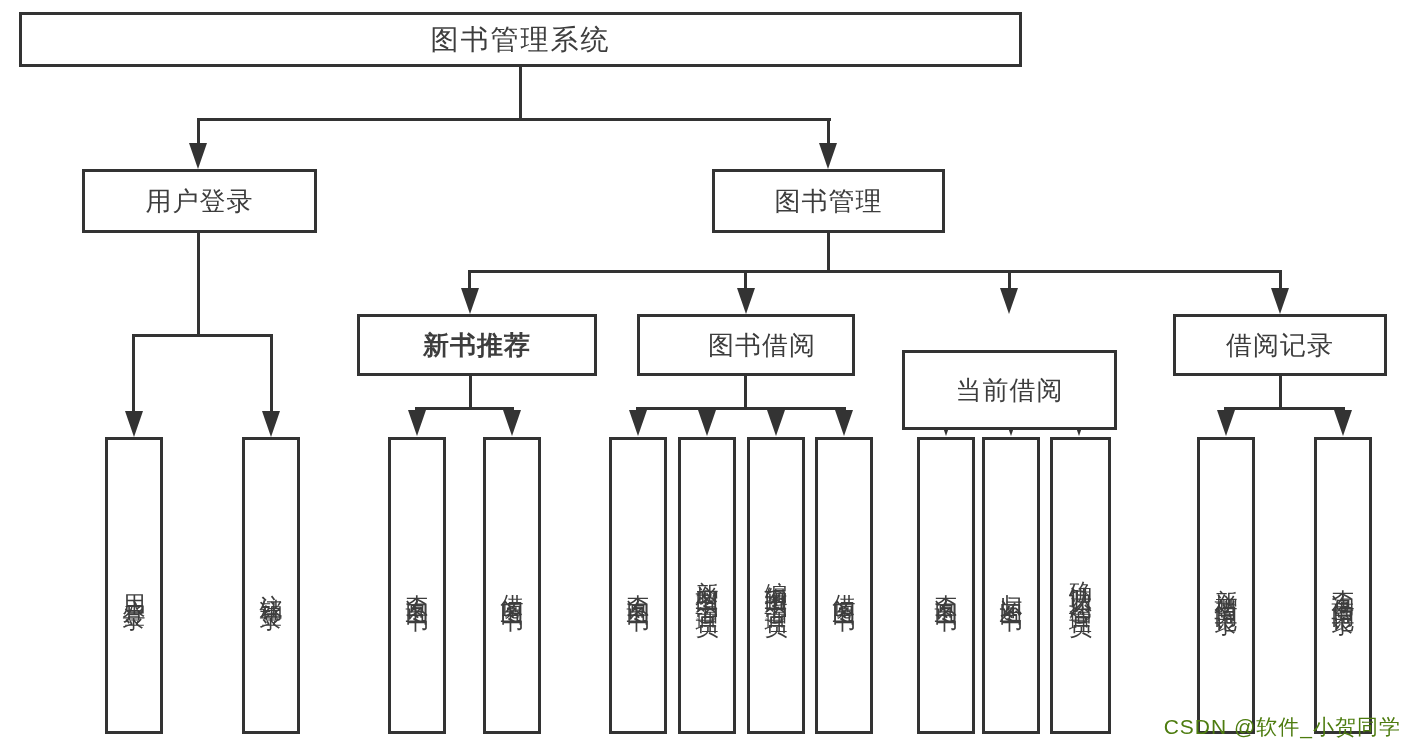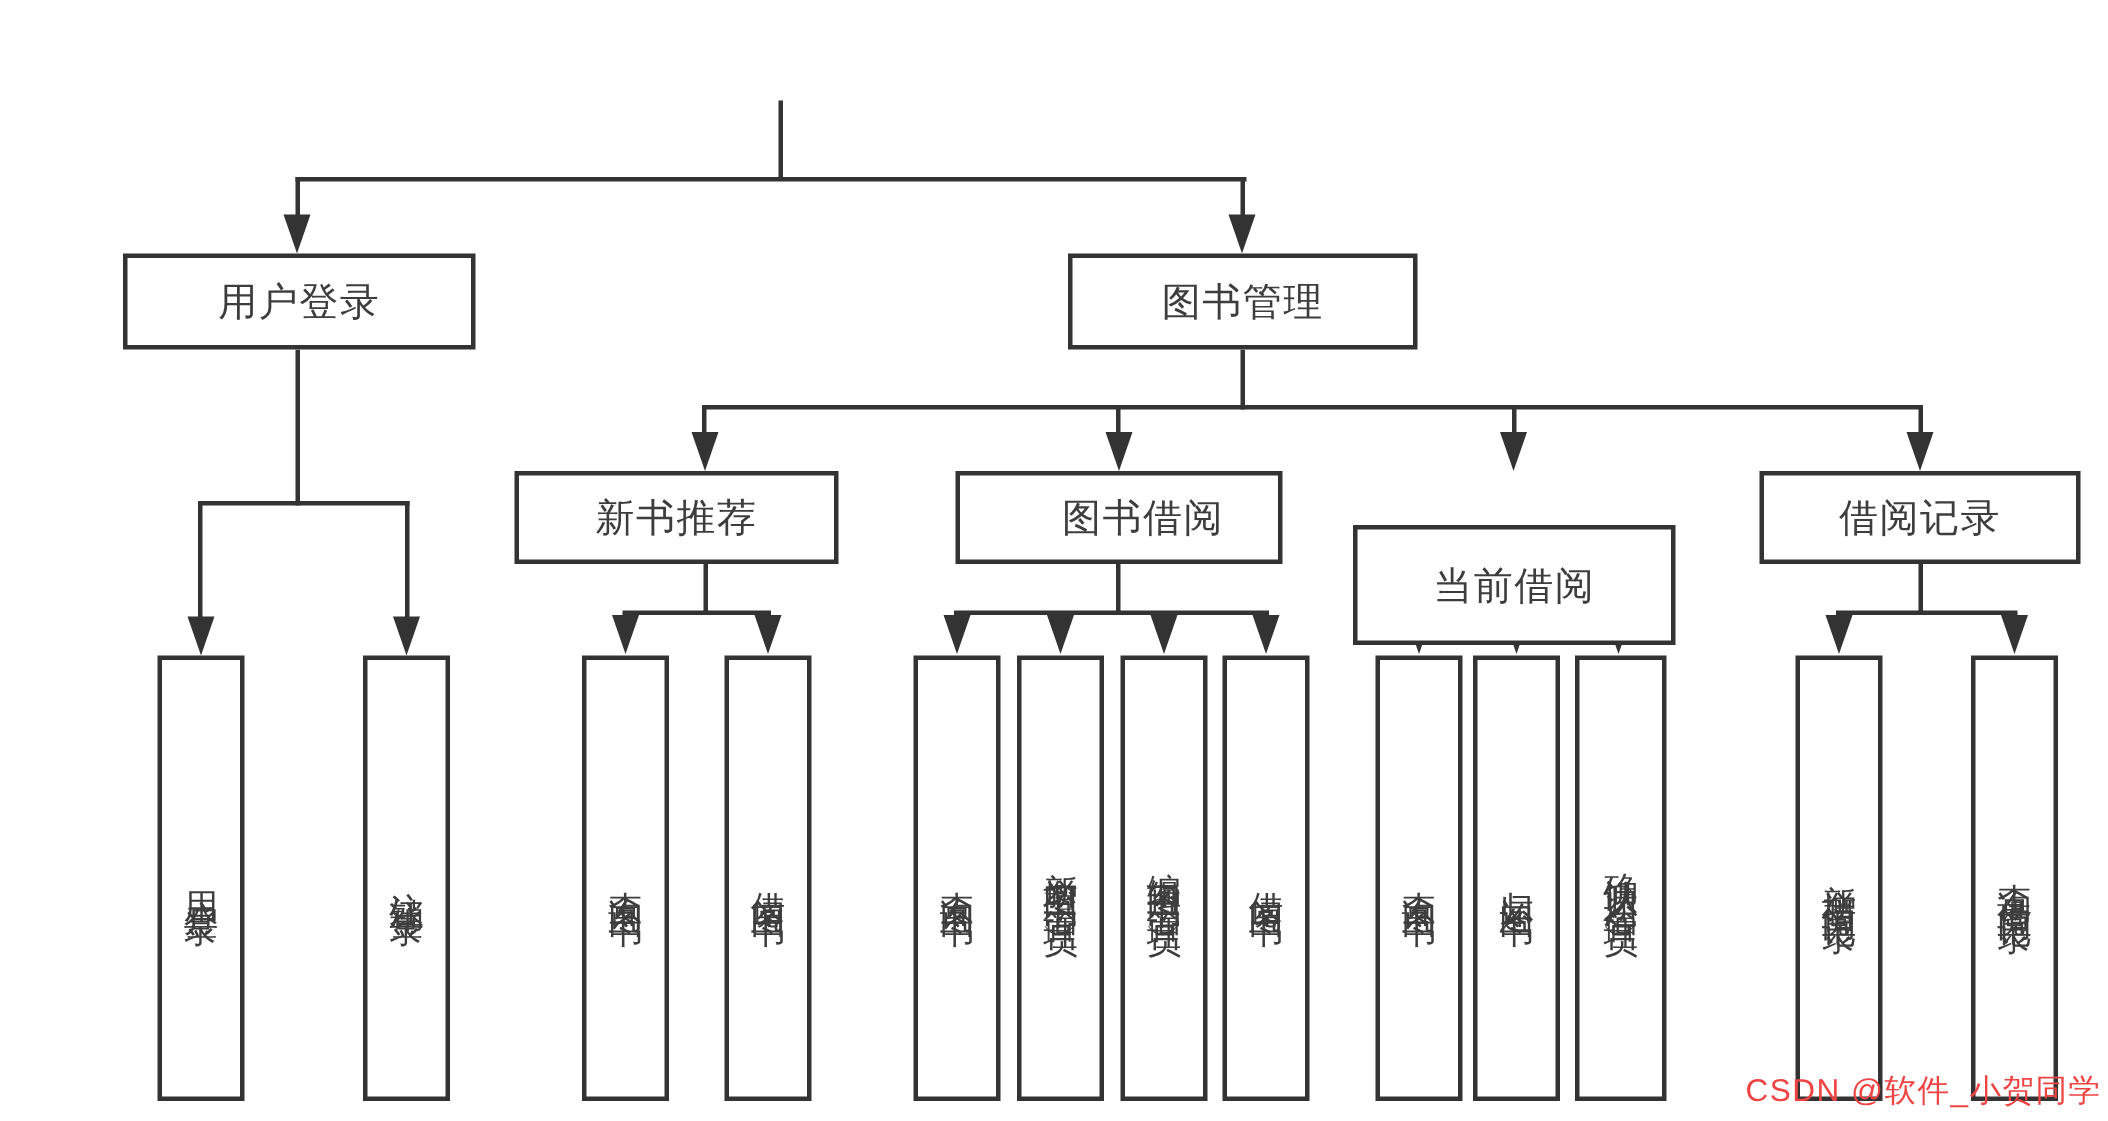--- a/index.html
+++ b/index.html
@@ -42,31 +42,34 @@
   .arrow{
     position:absolute;width:0;height:0;z-index:1;
     border-left:9px solid transparent;
     border-right:9px solid transparent;
     border-top:26px solid #333333;
   }
   .watermark{
     position:absolute;
     right:4px;bottom:6px;
     font-size:21px;
-    color:#ef4444;
+    color:#4d7c0f;
     letter-spacing:1px;
     z-index:3;
     text-align:right;
   }
 </style>
 </head>
 <body>
 
 <div class="canvas">
 
+  <div class="hbox root" style="left:19px;top:12px;width:1003px;height:55px;">
+    <span>图书管理系统</span>
+  </div>
 
   <div class="line" style="left:519px;top:67px;width:3px;height:53px;"></div>
   <div class="line" style="left:197px;top:118px;width:634px;height:3px;"></div>
   <div class="line" style="left:197px;top:118px;width:3px;height:28px;"></div>
   <div class="arrow" style="left:189px;top:143px;"></div>
   <div class="line" style="left:827px;top:118px;width:3px;height:28px;"></div>
   <div class="arrow" style="left:819px;top:143px;"></div>
 
   <div class="hbox" style="left:82px;top:169px;width:235px;height:64px;">
     <span>用户登录</span>
@@ -86,21 +89,21 @@
   <div class="line" style="left:468px;top:270px;width:814px;height:3px;"></div>
   <div class="line" style="left:468px;top:270px;width:3px;height:20px;"></div>
   <div class="arrow" style="left:461px;top:288px;"></div>
   <div class="line" style="left:744px;top:270px;width:3px;height:20px;"></div>
   <div class="arrow" style="left:737px;top:288px;"></div>
   <div class="line" style="left:1008px;top:270px;width:3px;height:20px;"></div>
   <div class="arrow" style="left:1000px;top:288px;"></div>
   <div class="line" style="left:1279px;top:270px;width:3px;height:20px;"></div>
   <div class="arrow" style="left:1271px;top:288px;"></div>
 
-  <div class="hbox" style="left:343px;top:314px;width:216px;height:62px;">
+  <div class="hbox" style="left:357px;top:314px;width:240px;height:62px;font-weight:bold;">
     <span>新书推荐</span>
   </div>
   <div class="hbox" style="left:637px;top:314px;width:218px;height:62px;padding-left:32px;">
     <span>图书借阅</span>
   </div>
   <div class="hbox" style="left:902px;top:306px;width:215px;height:80px;margin-top:44px;">
     <span>当前借阅</span>
   </div>
   <div class="hbox" style="left:1173px;top:314px;width:214px;height:62px;text-align:center;">
     <span>借阅记录</span>

